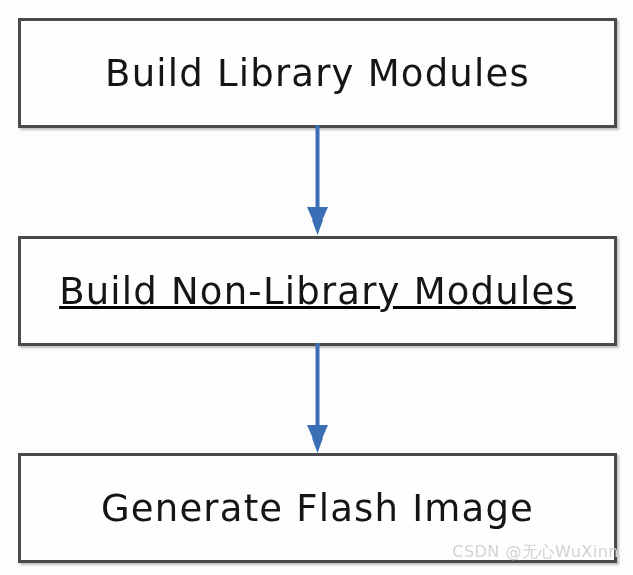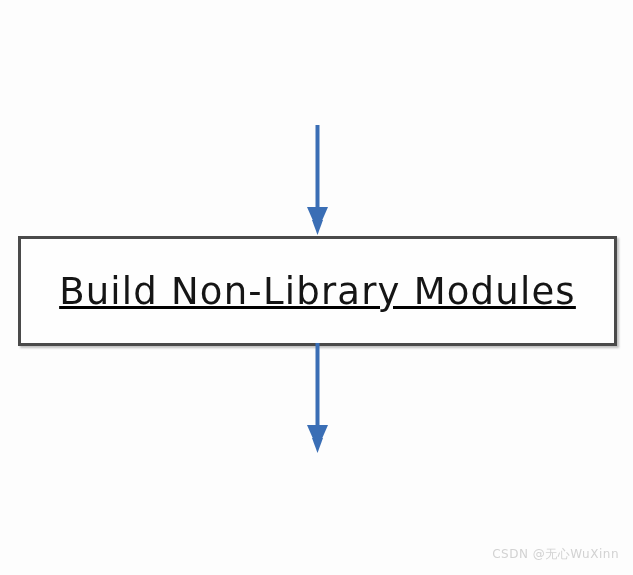--- a/index.html
+++ b/index.html
@@ -52,32 +52,35 @@
     pointer-events: none;
   }
   #connector-1 { top: 125px; }
   #connector-2 { top: 343px; }
 
   #watermark {
     position: absolute;
     right: 14px;
     bottom: 12px;
     font-family: "DejaVu Sans", sans-serif;
-    font-size: 12px;
+    font-size: 16px;
     letter-spacing: 0.5px;
     color: #d2d2d2;
     white-space: nowrap;
     user-select: none;
   }
 </style>
 </head>
 <body>
 
 <div id="canvas">
 
+  <div class="flow-node" id="node-1">
+    <span class="node-label">Build Library Modules</span>
+  </div>
 
   <div class="flow-connector" id="connector-1">
     <svg width="633" height="110" viewBox="0 0 633 110" xmlns="http://www.w3.org/2000/svg">
       <line x1="317.5" y1="0" x2="317.5" y2="88" stroke="#3a6eb5" stroke-width="4"></line>
       <polygon points="307,82 328,82 317.5,106" fill="#3a6eb5"></polygon>
       <polygon points="312,95 323,95 317.5,110" fill="#3a6eb5"></polygon>
     </svg>
   </div>
 
   <div class="flow-node" id="node-2">
@@ -85,16 +88,19 @@
   </div>
 
   <div class="flow-connector" id="connector-2">
     <svg width="633" height="110" viewBox="0 0 633 110" xmlns="http://www.w3.org/2000/svg">
       <line x1="317.5" y1="0" x2="317.5" y2="88" stroke="#3a6eb5" stroke-width="4"></line>
       <polygon points="307,82 328,82 317.5,106" fill="#3a6eb5"></polygon>
       <polygon points="312,95 323,95 317.5,110" fill="#3a6eb5"></polygon>
     </svg>
   </div>
 
+  <div class="flow-node" id="node-3">
+    <span class="node-label">Generate Flash Image</span>
+  </div>
 
   <div id="watermark">CSDN @无心WuXinn</div>
 
 </div>
 
 </body></html>

